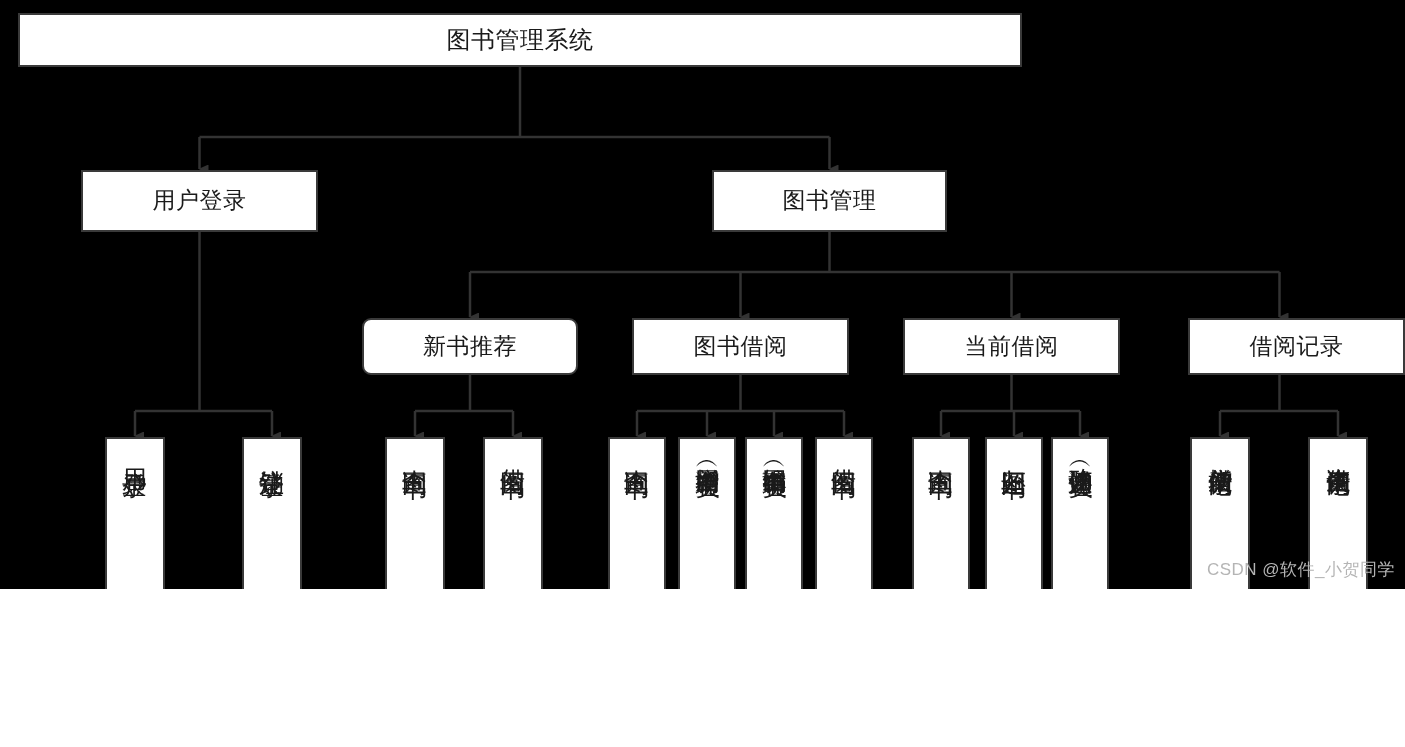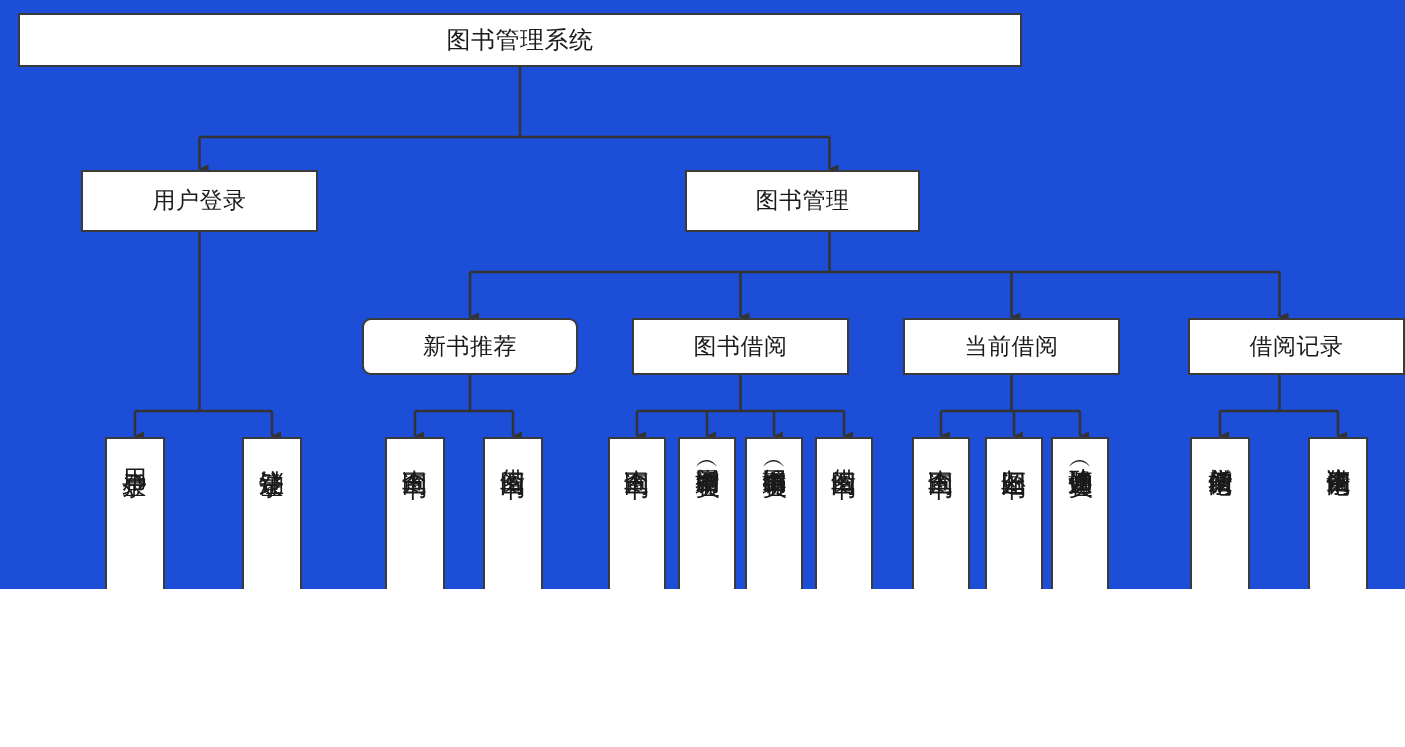--- a/index.html
+++ b/index.html
@@ -7,21 +7,21 @@
     padding: 0;
     background: #ffffff;
   }
   body {
     font-family: "Liberation Sans", "DejaVu Sans", sans-serif;
   }
   #diagram-root {
     position: relative;
     width: 1405px;
     height: 589px;
-    background: #1d4ed8;
+    background: #000000;
     overflow: hidden;
   }
   svg#diagram-canvas {
     position: absolute;
     left: 0;
     top: 0;
     width: 1405px;
     height: 747px;
   }
   .node-box {
@@ -117,21 +117,21 @@
       </g>
   </svg>
 
   <div id="node-layer">
       <div class="node-box" style="left: 18px; top: 13px; width: 1004px; height: 54px; border-color: rgb(58, 58, 58);">
         <span class="node-label-h" style="font-size: 24px;">图书管理系统</span>
       </div>
       <div class="node-box" style="left: 81px; top: 170px; width: 237px; height: 62px; border-color: rgb(58, 58, 58);">
         <span class="node-label-h">用户登录</span>
       </div>
-      <div class="node-box" style="left: 685px; top: 170px; width: 235px; height: 62px; border-color: rgb(58, 58, 58);">
+      <div class="node-box" style="left: 712px; top: 170px; width: 235px; height: 62px; border-color: rgb(58, 58, 58);">
         <span class="node-label-h">图书管理</span>
       </div>
       <div class="node-box" style="left: 362px; top: 318px; width: 216px; height: 57px; border-color: rgb(58, 58, 58); border-radius: 9px;">
         <span class="node-label-h">新书推荐</span>
       </div>
       <div class="node-box" style="left: 632px; top: 318px; width: 217px; height: 57px; border-color: rgb(58, 58, 58);">
         <span class="node-label-h">图书借阅</span>
       </div>
       <div class="node-box" style="left: 903px; top: 318px; width: 217px; height: 57px; border-color: rgb(58, 58, 58);">
         <span class="node-label-h">当前借阅</span>
@@ -173,13 +173,14 @@
         <span class="node-label-v tight">确认归还（管理员）</span>
       </div>
       <div class="node-box vertical" style="left: 1190px; top: 437px; width: 60px; height: 296px; border-color: rgb(58, 58, 58);">
         <span class="node-label-v tight">新增借阅记录</span>
       </div>
       <div class="node-box vertical" style="left: 1308px; top: 437px; width: 60px; height: 296px; border-color: rgb(58, 58, 58);">
         <span class="node-label-v tight">查询借阅记录</span>
       </div>
     </div>
 
+  <div id="watermark">CSDN @软件_小贺同学</div>
 </div>
 
 </body></html>

